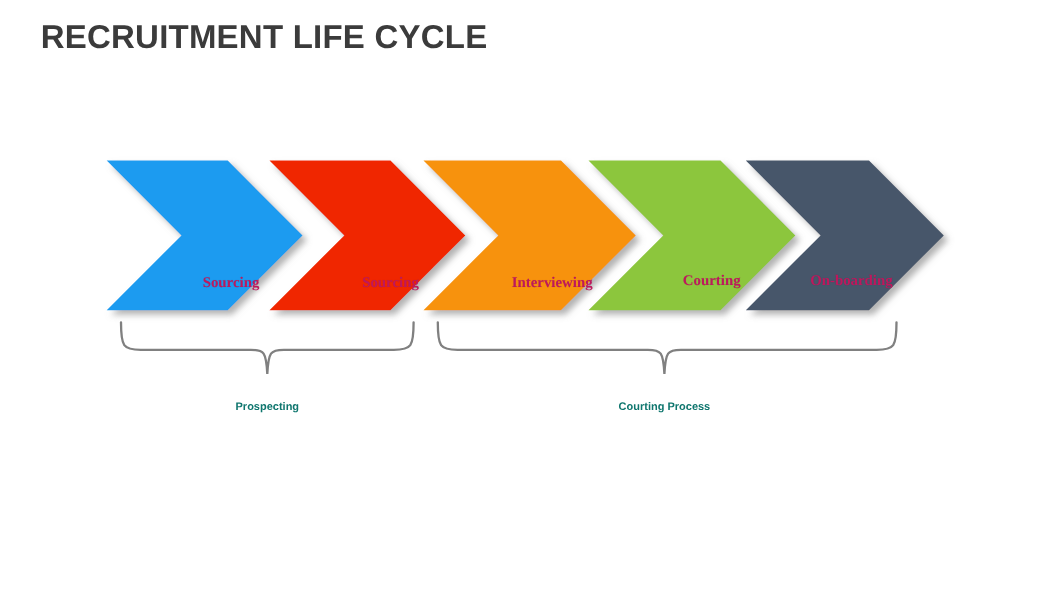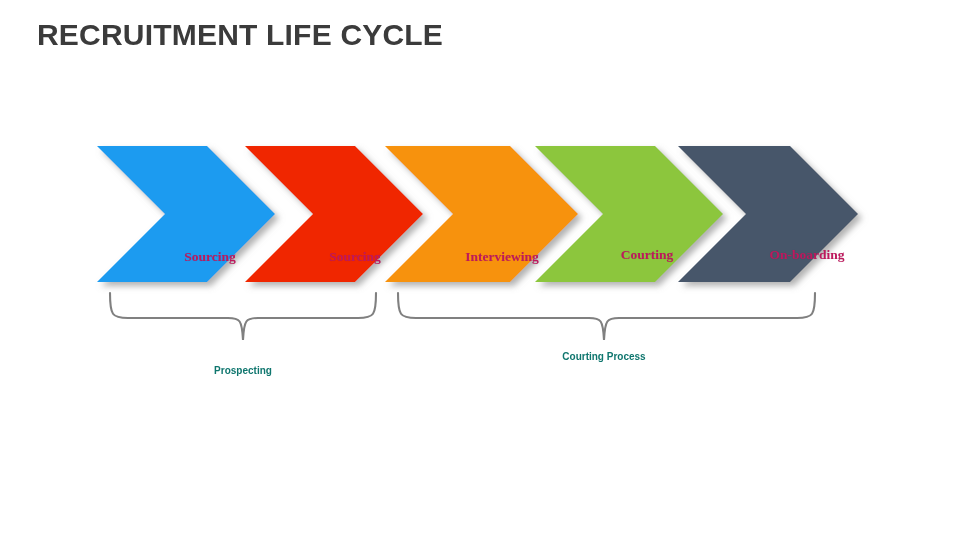--- a/index.html
+++ b/index.html
@@ -105,18 +105,18 @@
              C 601,318 603,320 604,340
              C 605,320 607,318 619,318
              L 797,318
              C 813,318 815,315 815,293"></path>
   </svg>
 
   <div class="chev-label" style="left:210px; top:213px;">Sourcing</div>
   <div class="chev-label" style="left:355px; top:213px;">Sourcing</div>
   <div class="chev-label" style="left:502px; top:213px;text-align:right;">Interviewing</div>
   <div class="chev-label" style="left:647px; top:211px;">Courting</div>
-  <div class="chev-label" style="left:807px; top:211px;">On-boarding</div>
+  <div class="chev-label" style="left:774px; top:211px;">On-boarding</div>
 
   <div class="group-label" style="left:243px; top:370px;">Prospecting</div>
-  <div class="group-label" style="left:604px; top:356px;">Courting Process</div>
+  <div class="group-label" style="left:604px; top:370px;">Courting Process</div>
 
 </div>
 
 </body></html>

